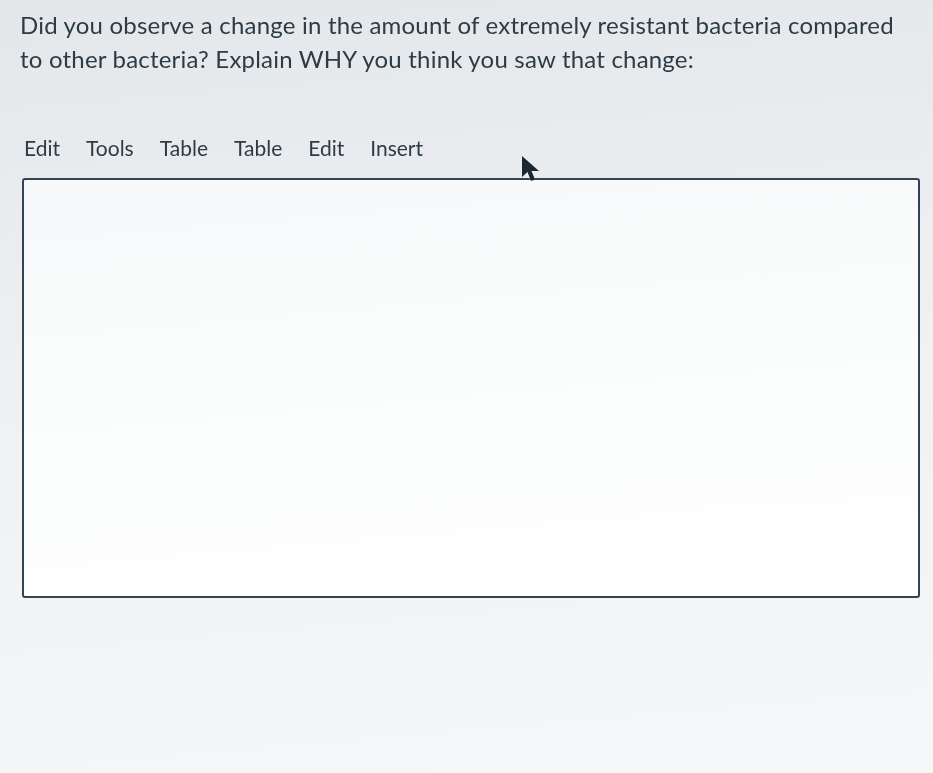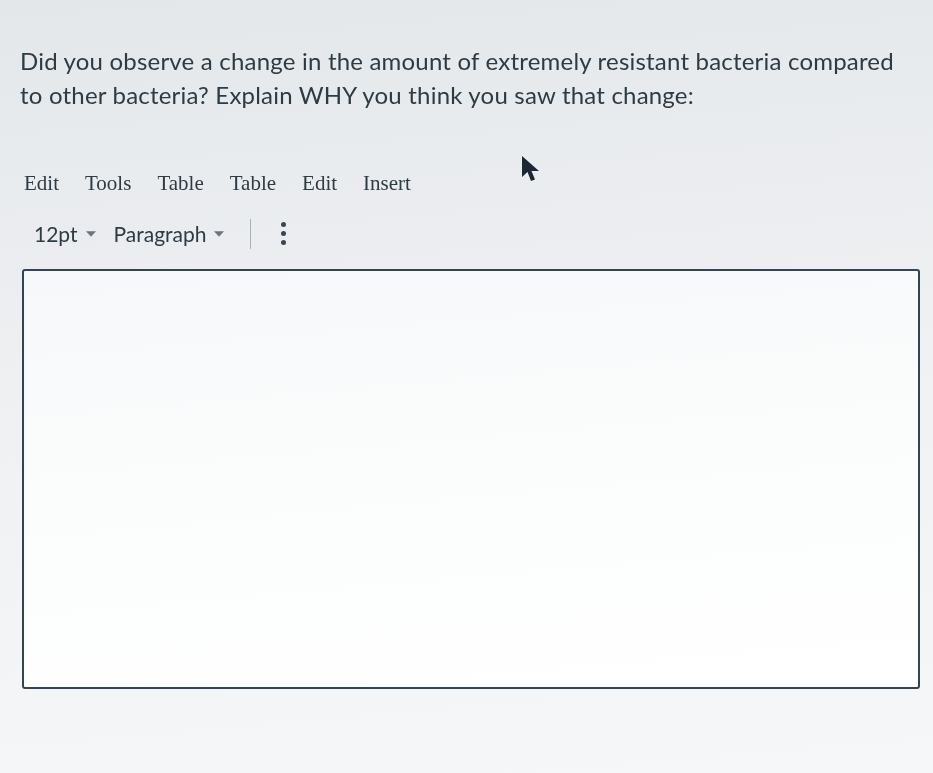--- a/index.html
+++ b/index.html
@@ -18,37 +18,35 @@
       color: #2d3b45;
       position: relative;
     }
     .question-text {
       font-size: 24px;
       line-height: 1.4;
       font-weight: 400;
       color: #2d3b45;
       margin-bottom: 48px;
       letter-spacing: 0.2px;
-      margin-top: 36px;
     }
     .editor-wrapper {
       padding-top: 6px;
     }
     .menu-bar {
       display: flex;
       gap: 26px;
       padding: 6px 4px 18px 4px;
       font-size: 21px;
       color: #2d3b45;
     }
     .menu-item {
       cursor: pointer;
       user-select: none;
       font-weight: 400;
-      font-family: Liberation Serif, serif;
     }
     .toolbar {
       display: flex;
       align-items: center;
       gap: 18px;
       padding: 4px 8px 20px 14px;
       font-size: 21px;
       color: #2d3b45;
     }
     .toolbar-dropdown {
@@ -121,36 +119,20 @@
 
   <div class="menu-bar">
     <span class="menu-item">Edit</span>
     <span class="menu-item">Tools</span>
     <span class="menu-item">Table</span>
     <span class="menu-item">Table</span>
     <span class="menu-item">Edit</span>
     <span class="menu-item">Insert</span>
   </div>
 
-  <div class="toolbar">
-    <span class="toolbar-dropdown">
-      <span>12pt</span>
-      <span class="chev"></span>
-    </span>
-    <span class="toolbar-dropdown">
-      <span>Paragraph</span>
-      <span class="chev"></span>
-    </span>
-    <span class="toolbar-sep"></span>
-    <span class="more-dots">
-      <span></span>
-      <span></span>
-      <span></span>
-    </span>
-  </div>
 
   <div class="editor-area" contenteditable="true" style=""></div>
 </div>
 
 <div class="cursor-pointer">
   <svg viewBox="0 0 20 28">
     <path d="M1 1 L1 22 L6.5 17 L10 26 L14 24.5 L10.5 16 L18 16 Z"></path>
   </svg>
 </div>
 

